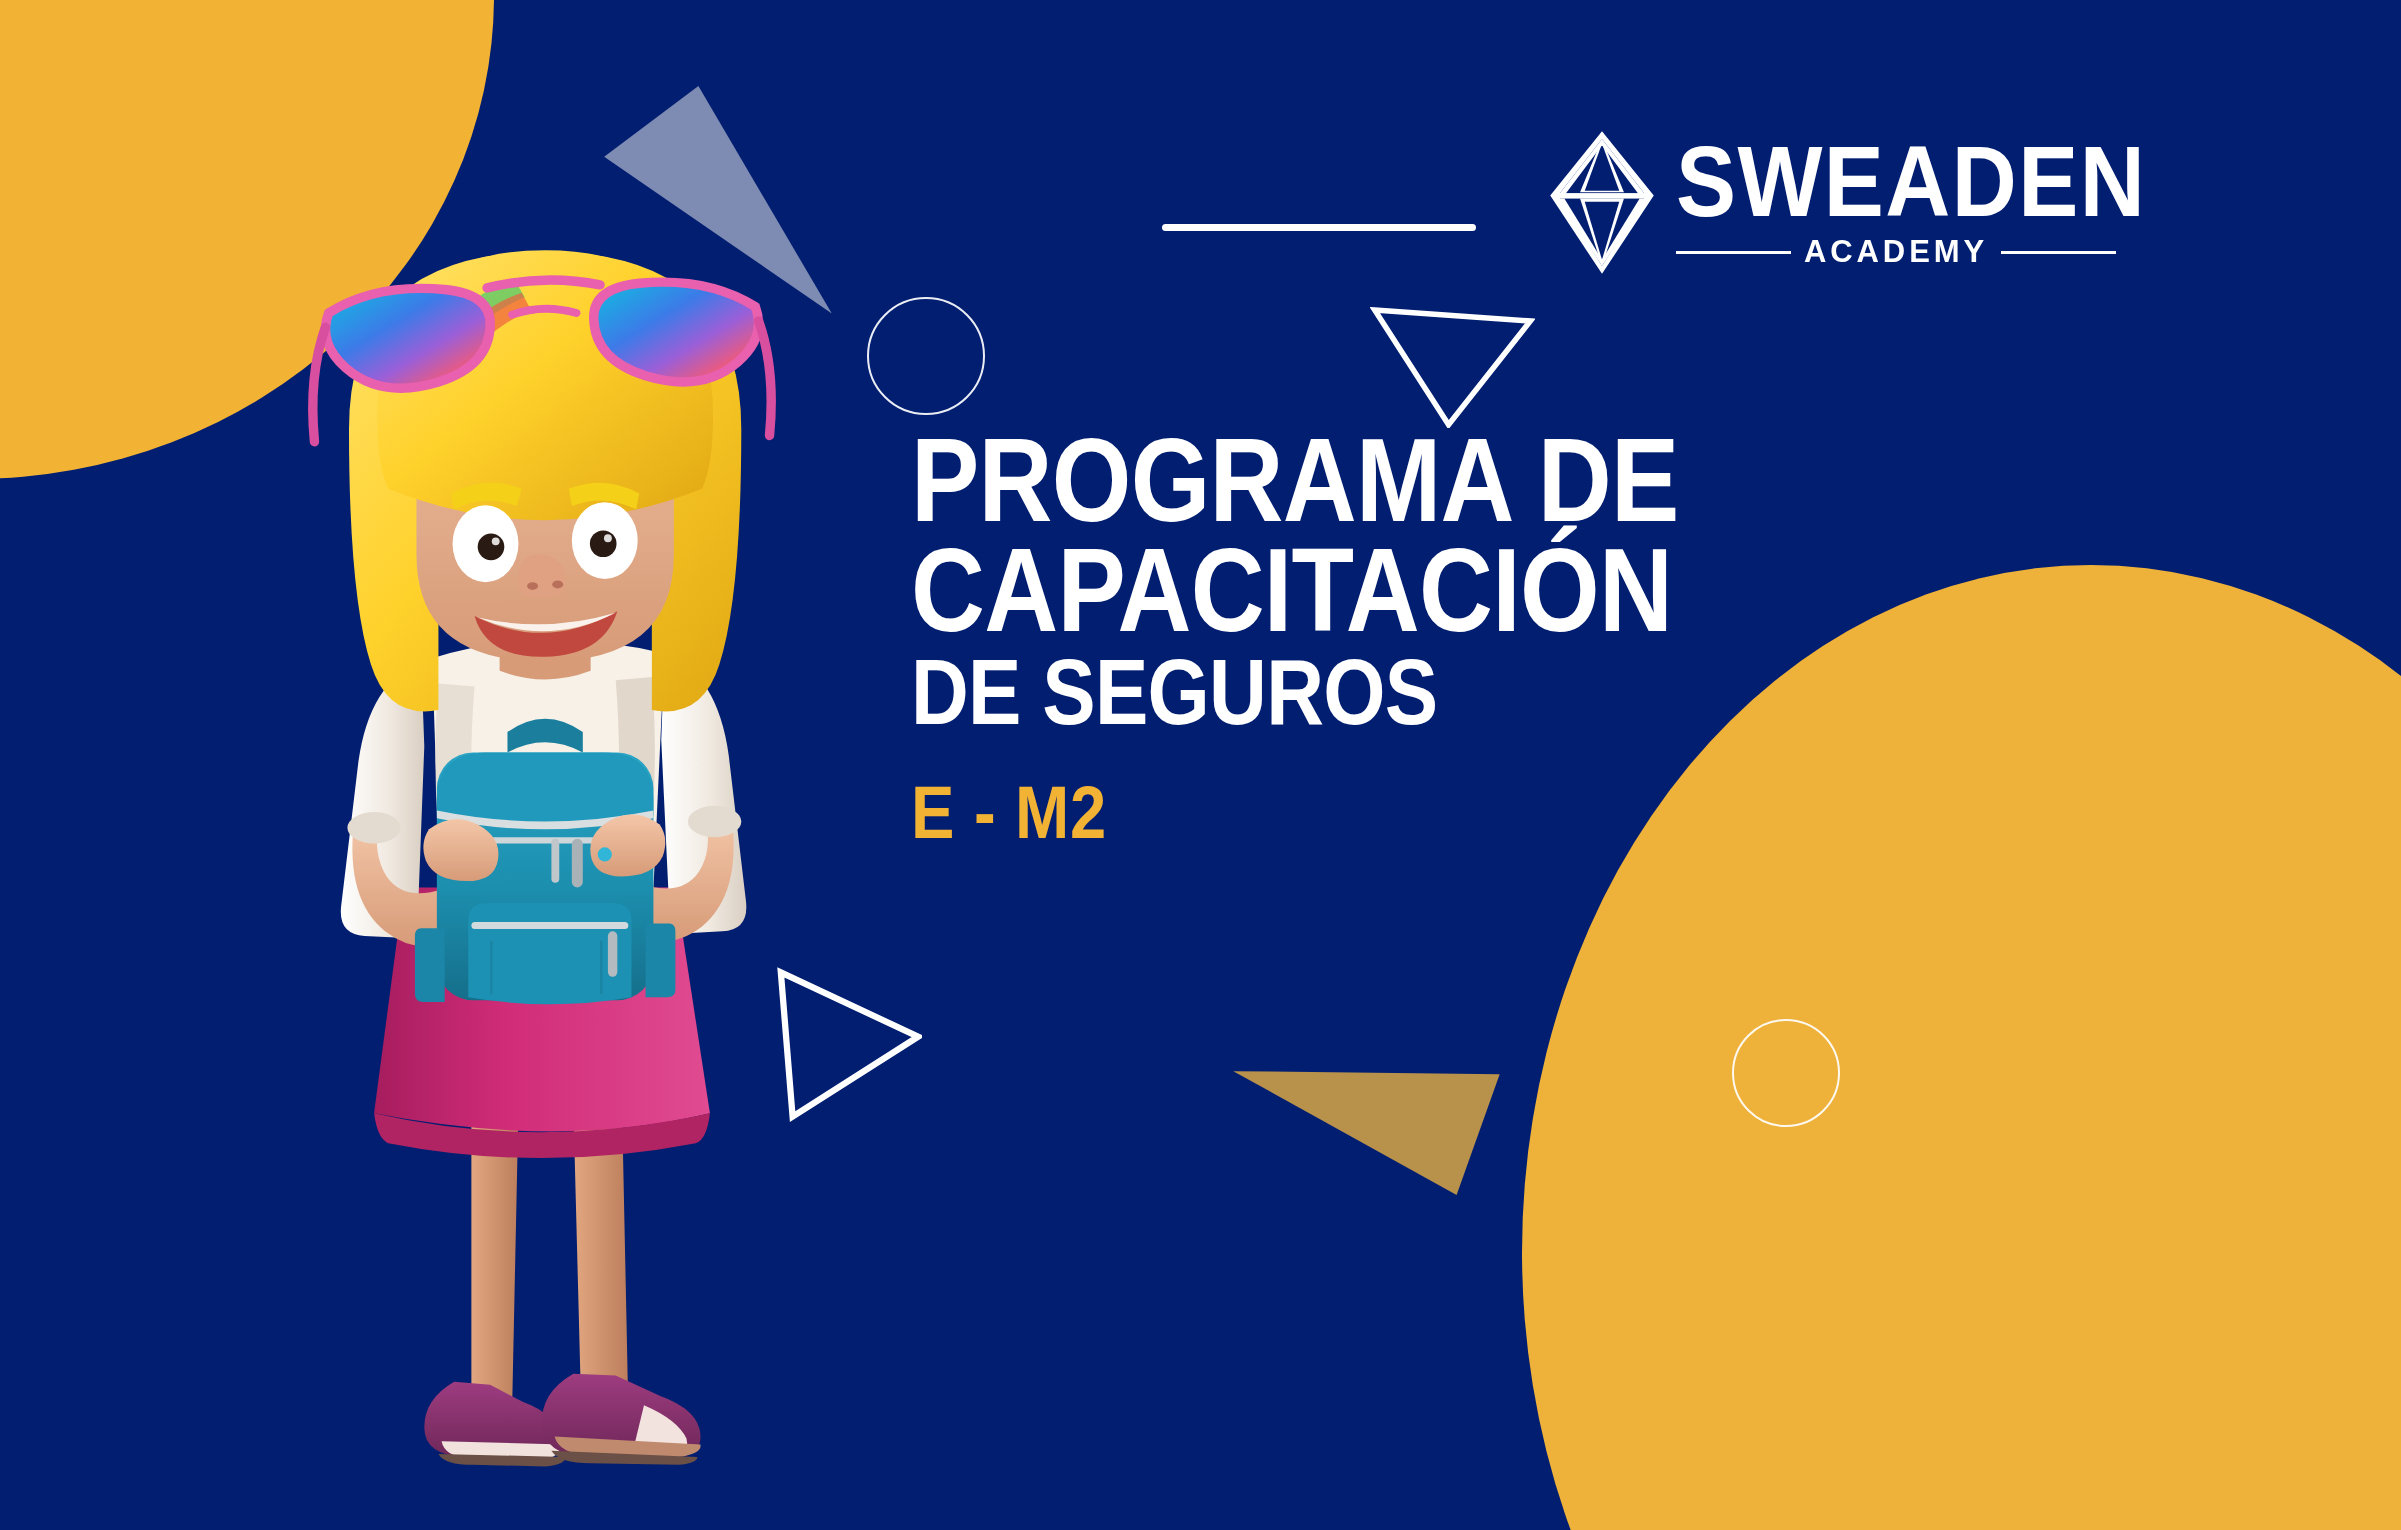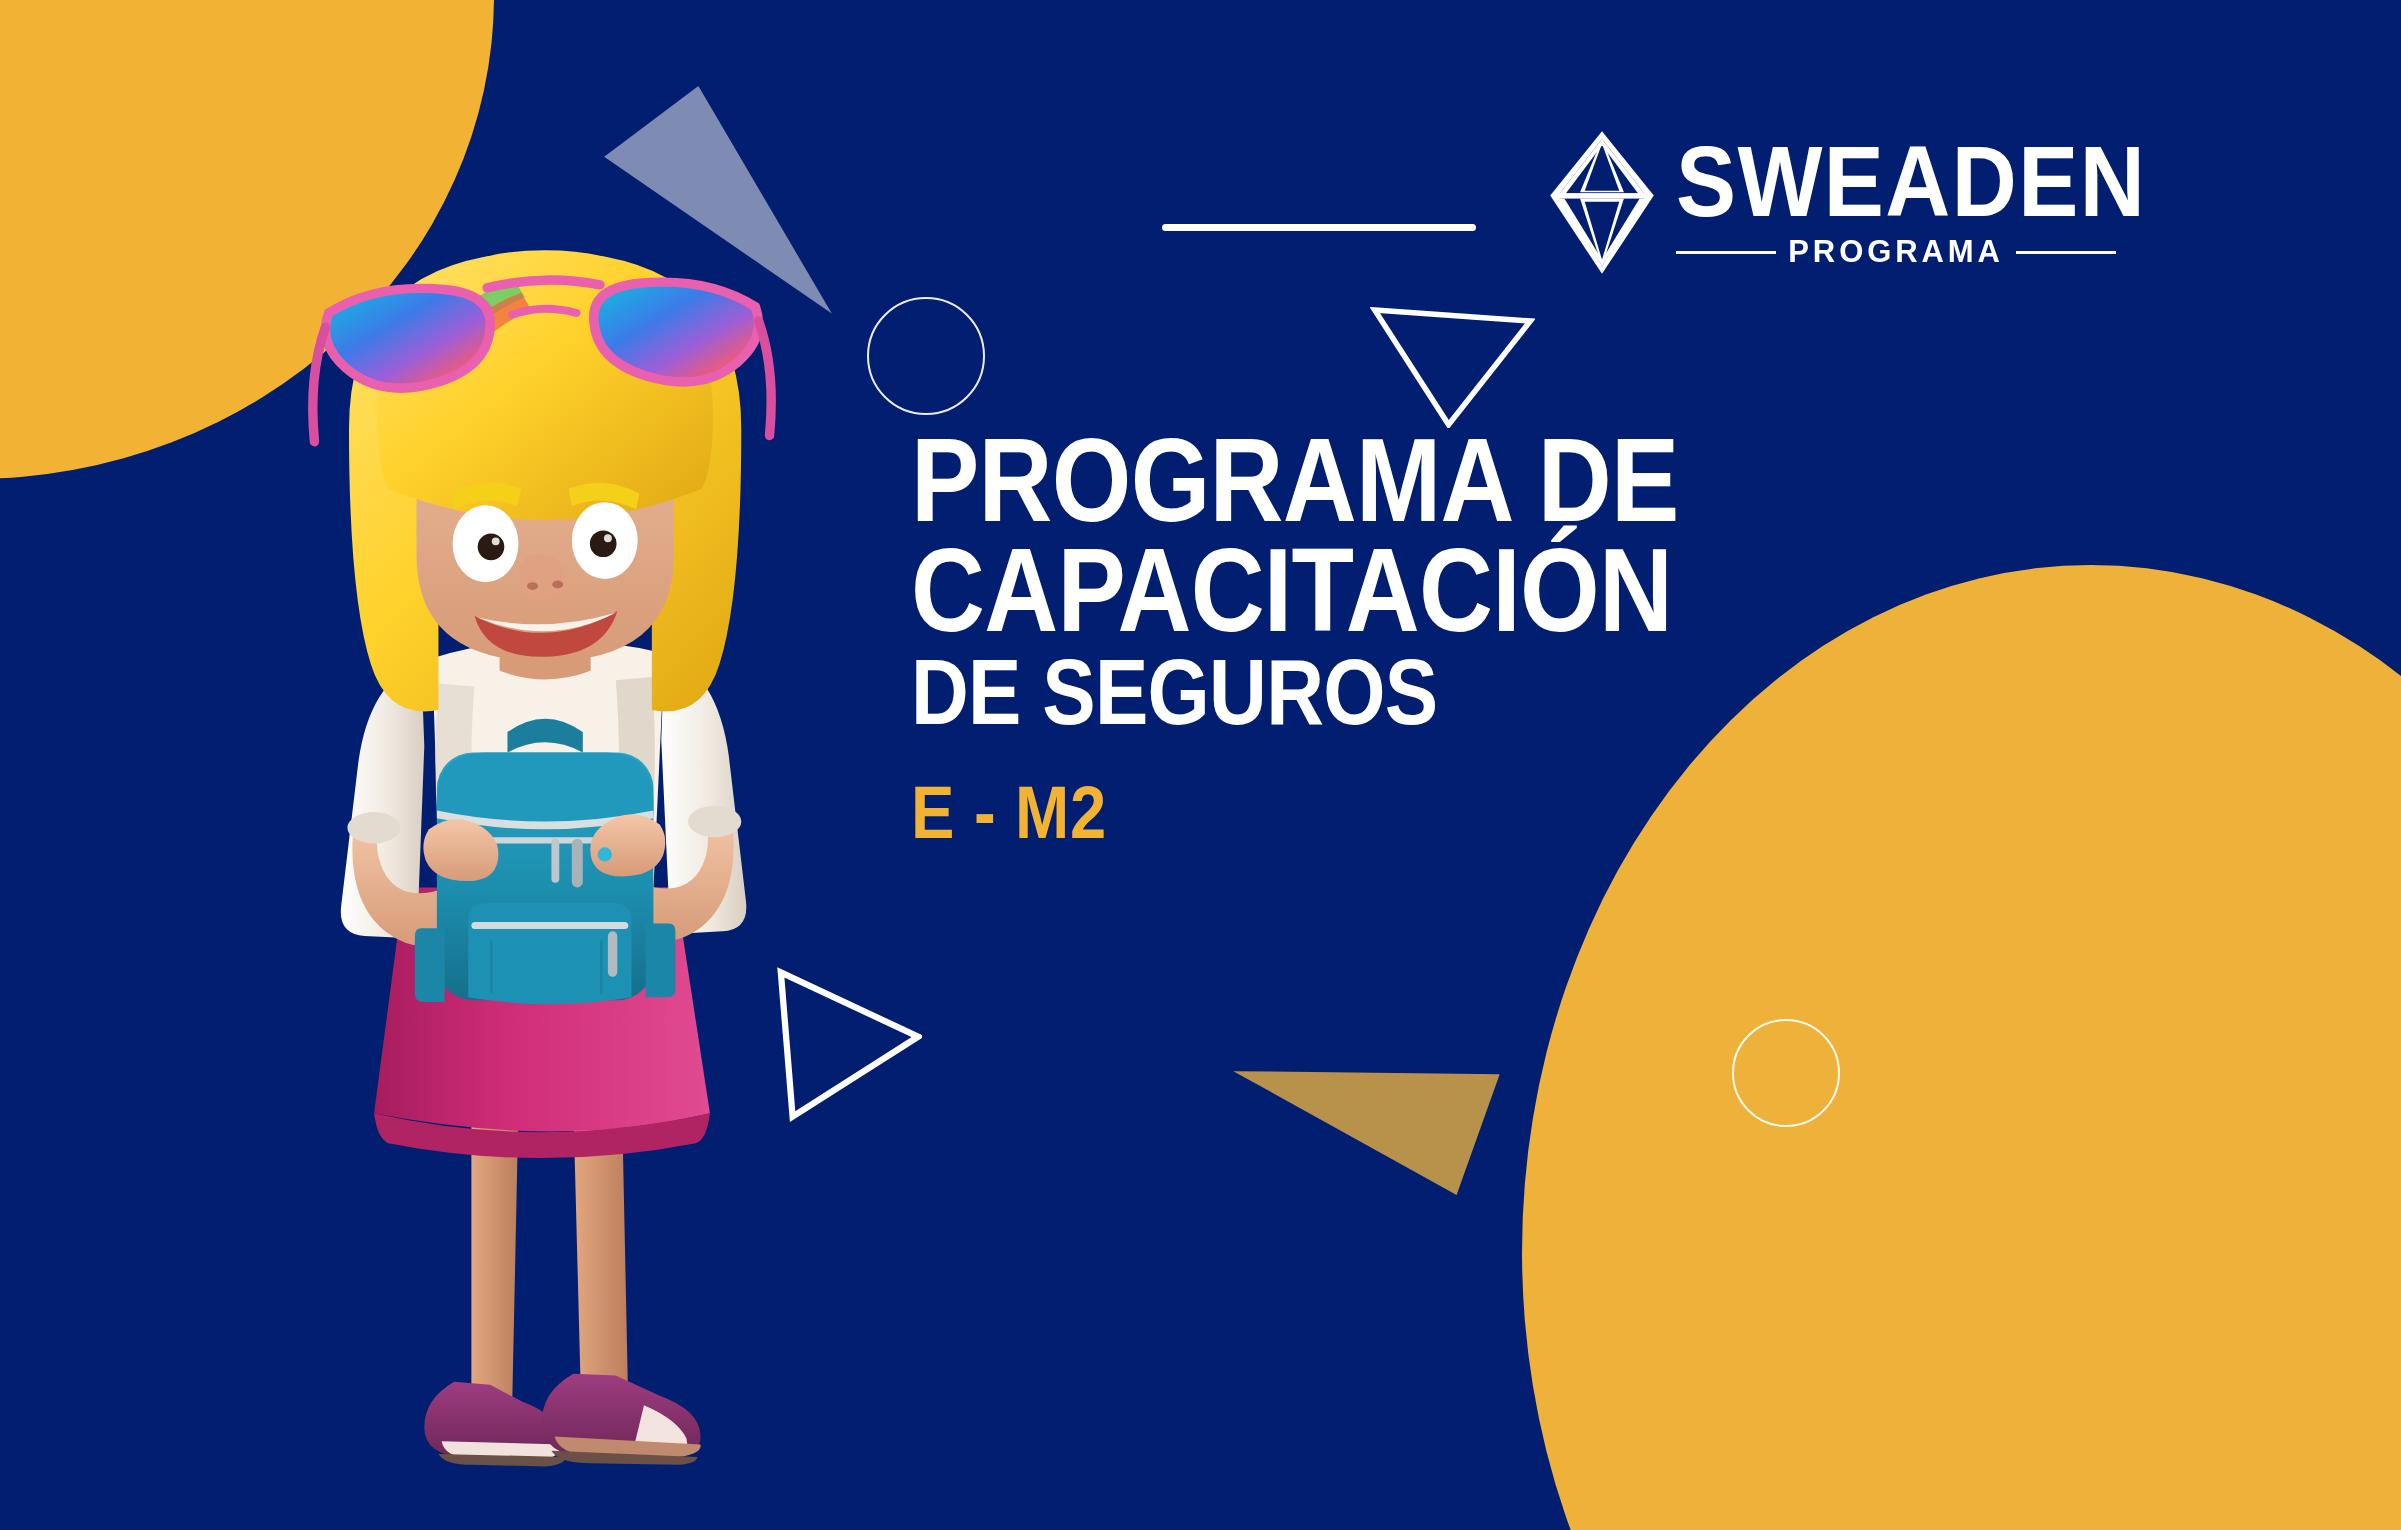--- a/index.html
+++ b/index.html
@@ -381,21 +381,21 @@
       <polygon points="70,14 126,86 118,86 70,22" fill="#ffffff"></polygon>
       <polygon points="70,14 14,86 22,86 70,22" fill="#ffffff"></polygon>
       <polygon points="70,176 126,90 118,90 70,168" fill="#ffffff"></polygon>
       <polygon points="70,176 14,90 22,90 70,168" fill="#ffffff"></polygon>
     </svg>
 
     <div class="brand-words">
       <div class="brand-name">SWEADEN</div>
       <div class="brand-sub-row">
         <span class="brand-sub-line"></span>
-        <span class="brand-sub">PROGRAMA</span>
+        <span class="brand-sub">ACADEMY</span>
         <span class="brand-sub-line"></span>
       </div>
     </div>
   </div>
 
   <div class="headline">
     <div class="hl-line hl-1">PROGRAMA DE</div>
     <div class="hl-line hl-2">CAPACITACIÓN</div>
     <div class="hl-line hl-3">DE SEGUROS</div>
     <div class="hl-code">E - M2</div>

